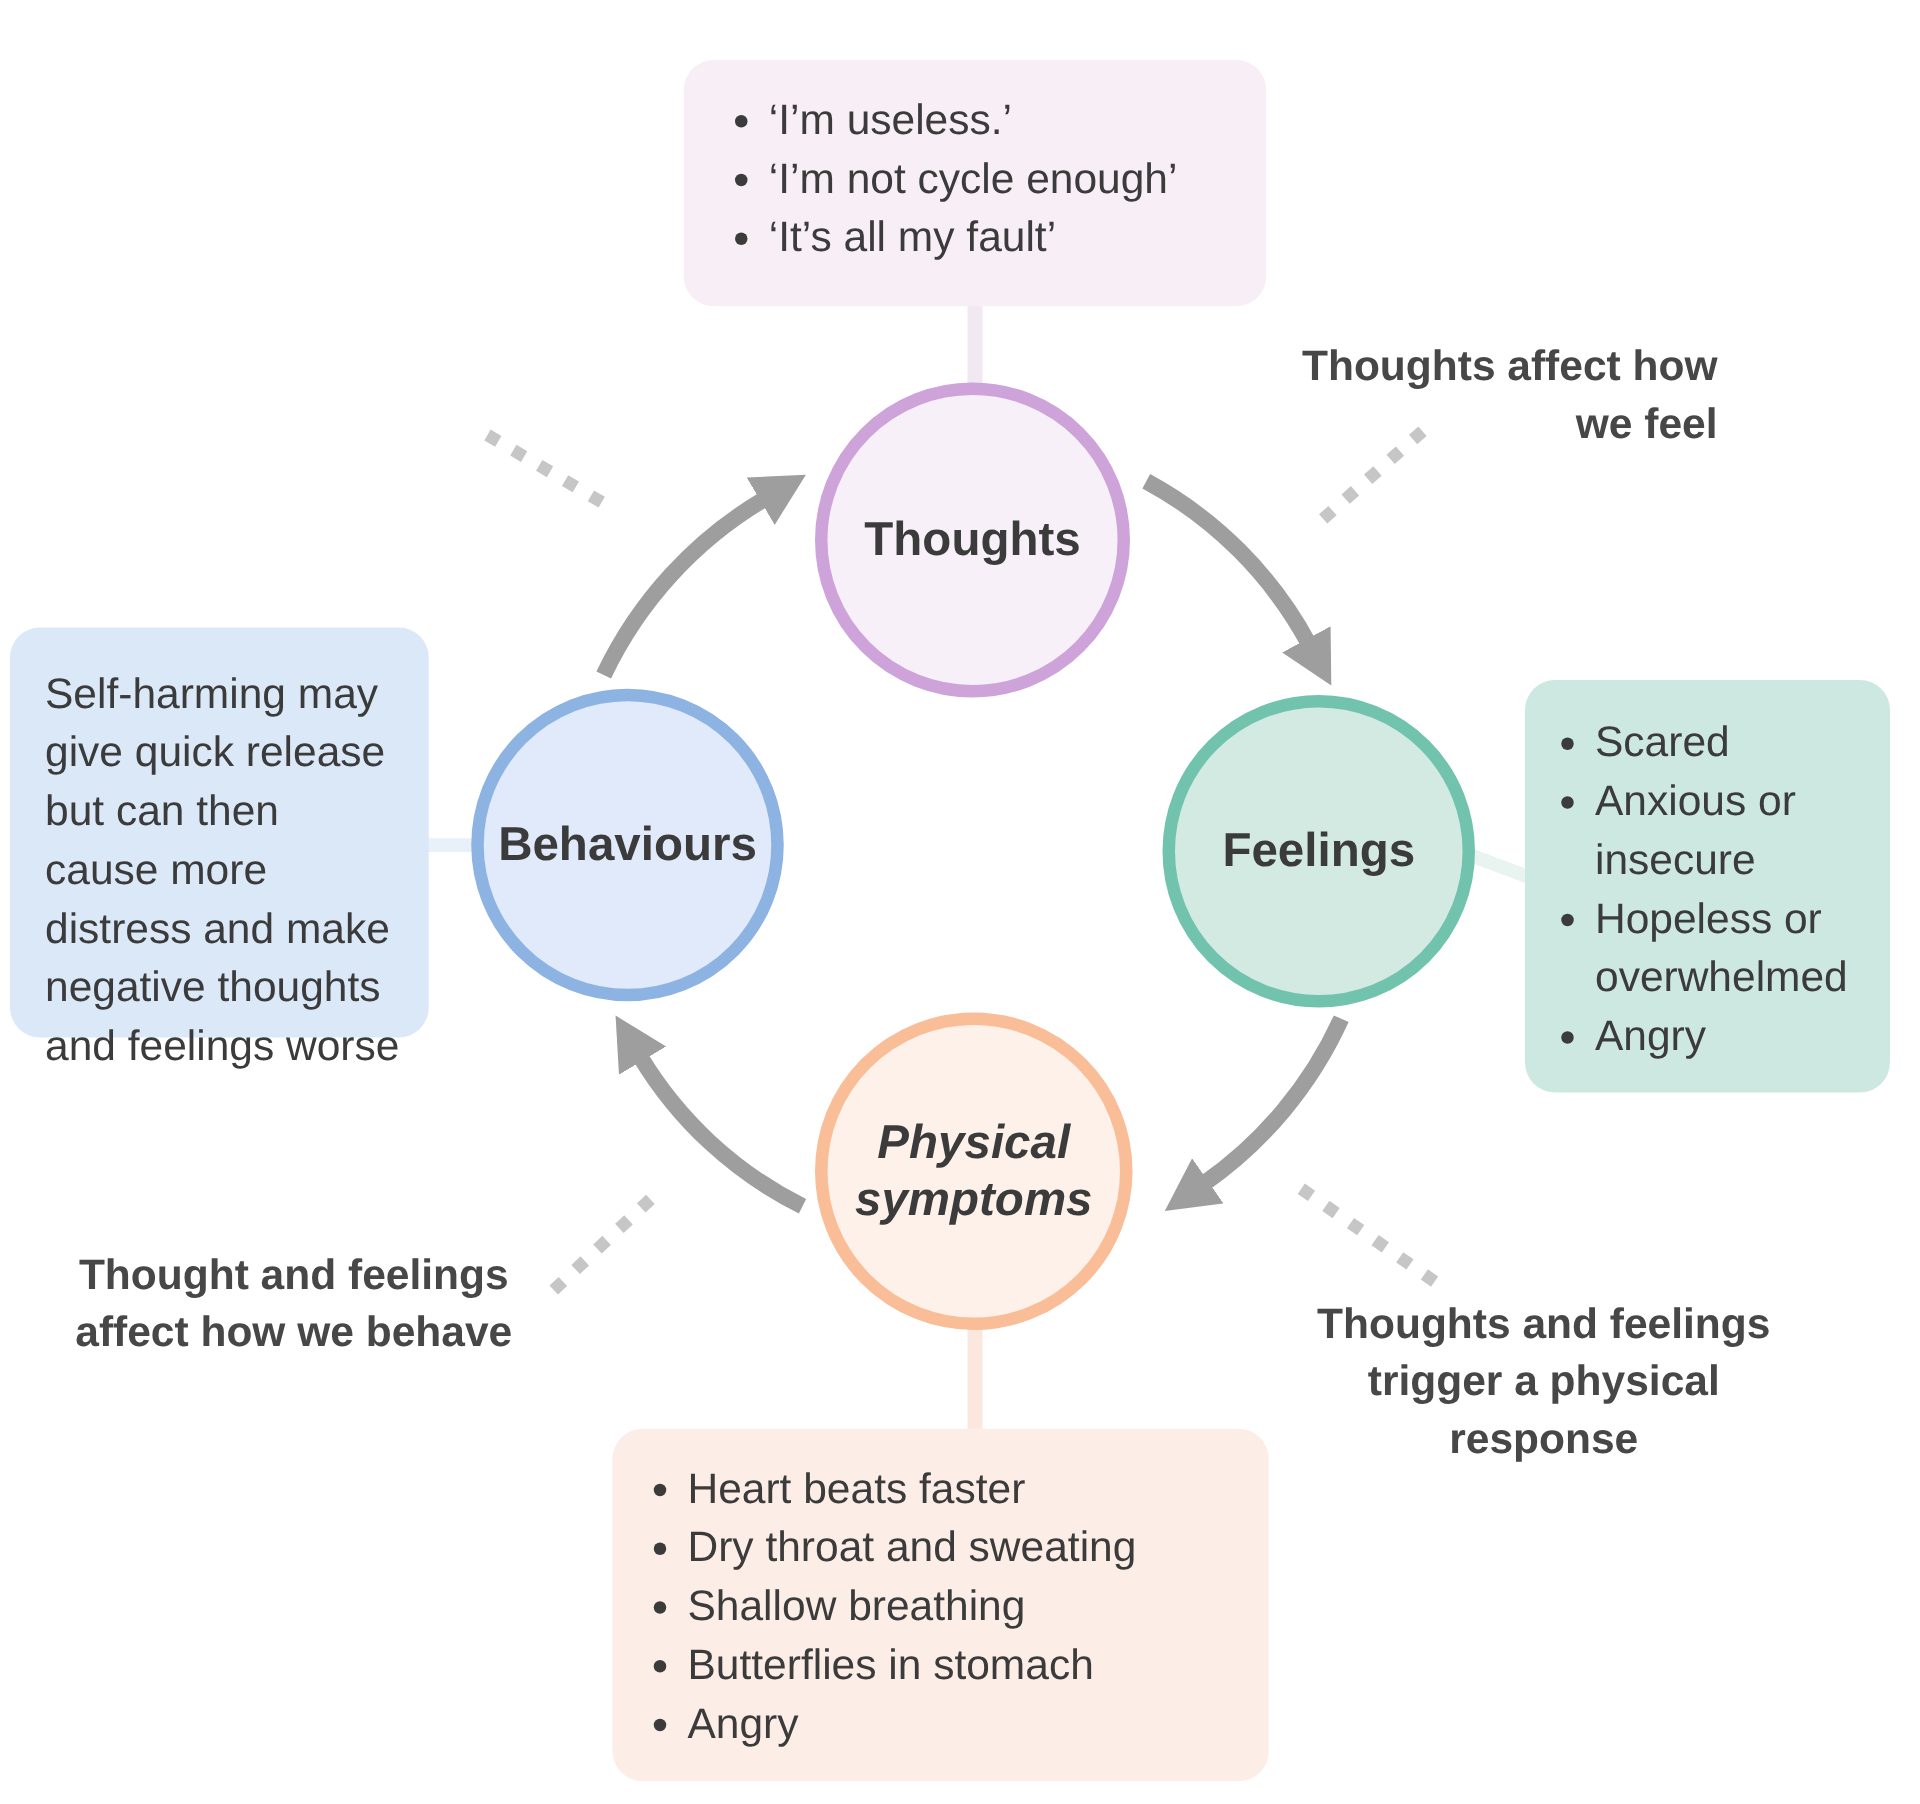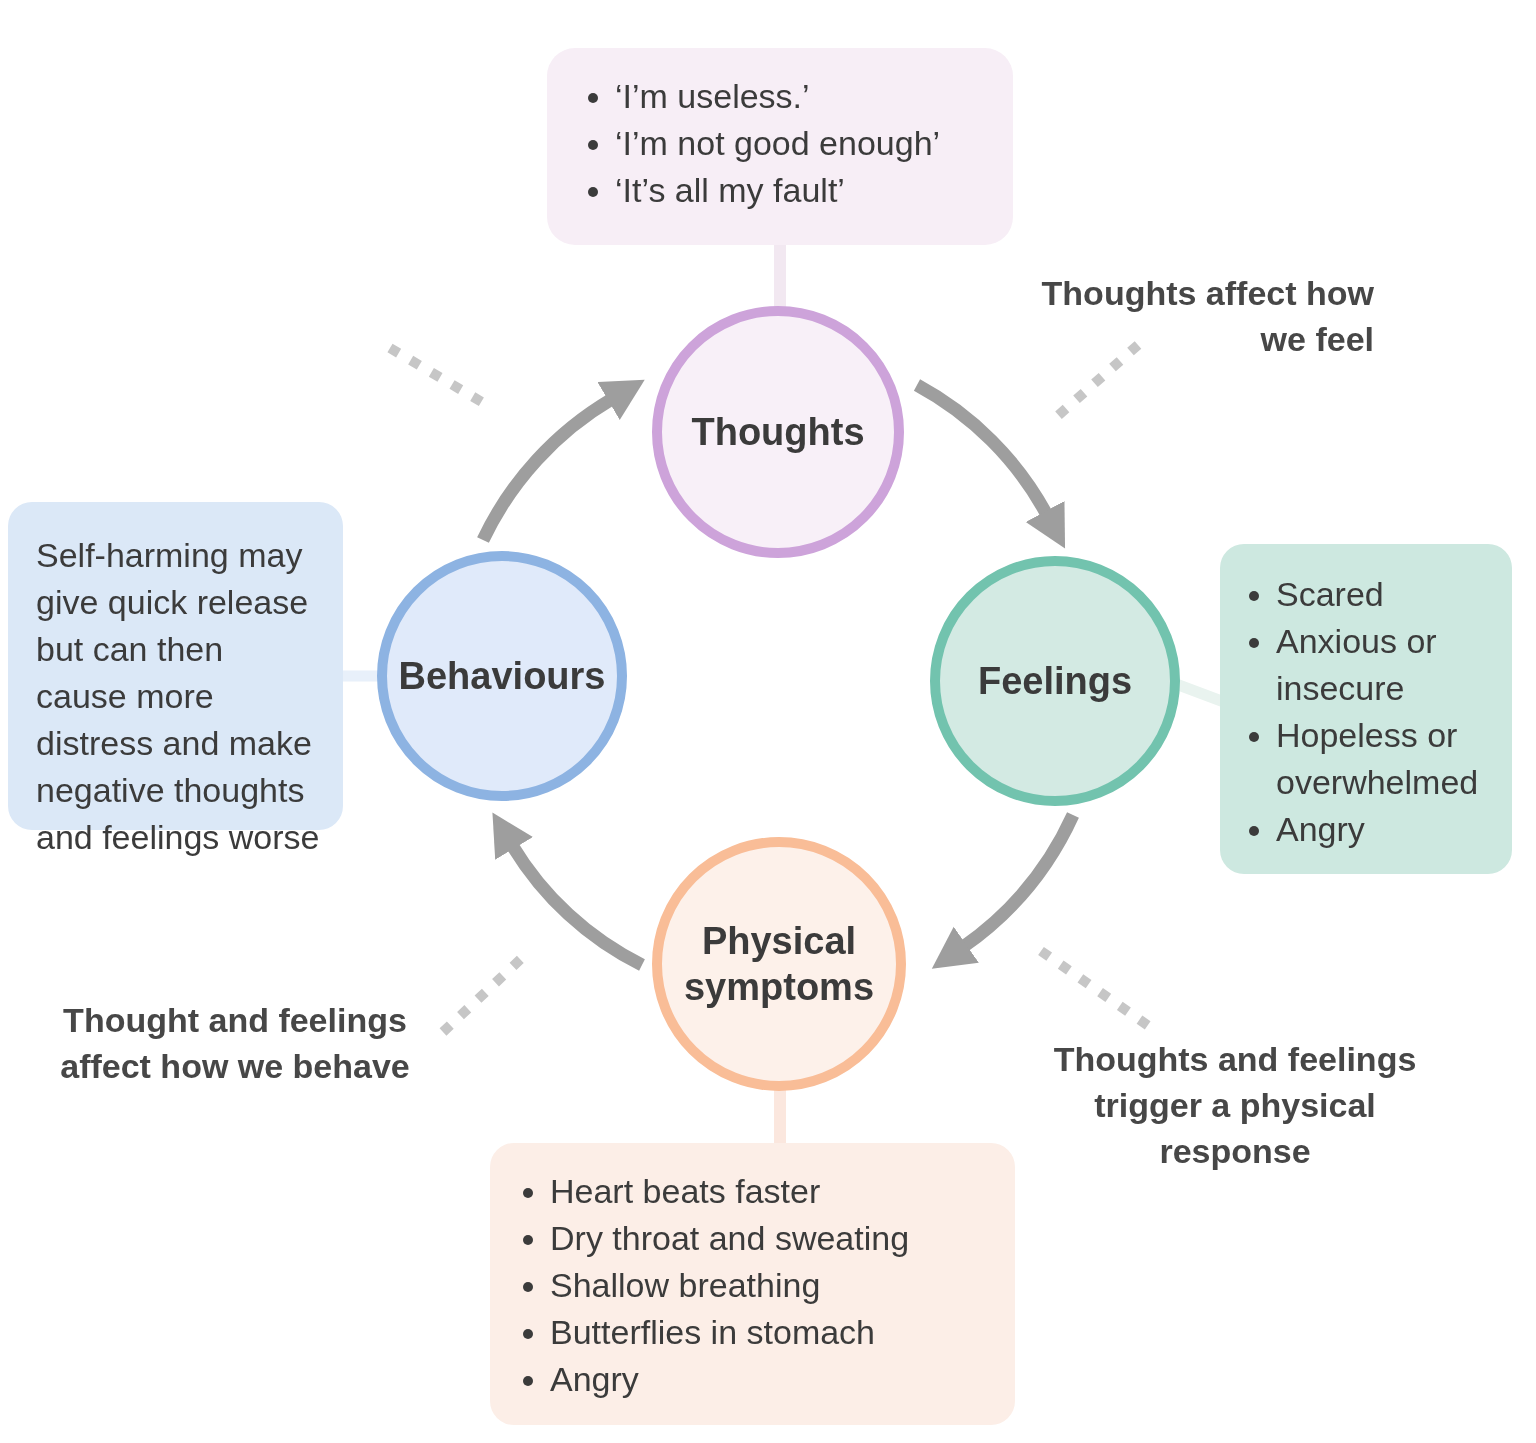--- a/index.html
+++ b/index.html
@@ -18,28 +18,28 @@
     display:flex; align-items:center; justify-content:center; text-align:center;
     font-weight:bold; font-size:38px; line-height:46px; color:var(--text);
     border:10px solid #be185d;
   }
   #circle-thoughts  { left:652px; top:306px; width:252px; height:252px;
                       background:var(--thoughts-fill);  border-color:var(--thoughts-border); }
   #circle-feelings  { left:930px; top:556px; width:250px; height:250px;
                       background:var(--feelings-fill);  border-color:var(--feelings-border); }
   #circle-behaviours{ left:377px; top:551px; width:250px; height:250px;
                       background:var(--behaviours-fill);border-color:var(--behaviours-border); }
-  #circle-physical  { left:652px; top:837px; width:254px; height:254px;
-                      background:var(--physical-fill);  border-color:var(--physical-border); }
+  #circle-physical  { left:652px; top:810px; width:254px; height:254px;
+                      background:var(--physical-fill);  border-color:var(--physical-border);font-style:italic; }
   #circle-physical .circle-label { width:205px; }
 
   .callout { position:absolute; border-radius:24px; box-sizing:border-box;
              font-size:34px; line-height:47px; color:var(--text); }
   #callout-thoughts   { left:547px; top:48px;   width:466px; height:197px;
-                        background:var(--thoughts-box-fill);   padding:25px 10px 0 8px;border-radius:28px; }
+                        background:var(--thoughts-box-fill);   padding:25px 10px 0 8px; }
   #callout-feelings   { left:1220px; top:544px; width:292px; height:330px;
                         background:var(--feelings-box-fill);   padding:27px 6px 16px 0; }
   #callout-behaviours { left:8px; top:502px;    width:335px; height:328px;
                         background:var(--behaviours-box-fill); padding:30px 20px 0 28px; }
   #callout-physical   { left:490px; top:1143px; width:525px; height:282px;
                         background:var(--physical-box-fill);   padding:25px 10px 0 0; }
   .callout ul { margin:0; padding-left:60px; list-style:disc; }
   #callout-feelings ul { padding-left:56px; }
   .callout p { margin:0; }
 
@@ -74,21 +74,21 @@
 
     <path class="arc" d="M 483 540 A 326 326 0 0 1 612 399" marker-end="url(#arrowhead)"></path>
     <path class="arc" d="M 917 385 A 321 321 0 0 1 1047 515" marker-end="url(#arrowhead)"></path>
     <path class="arc" d="M 1073 815 A 325 325 0 0 1 963 947" marker-end="url(#arrowhead)"></path>
     <path class="arc" d="M 642 965 A 315 315 0 0 1 512 845" marker-end="url(#arrowhead)"></path>
   </svg>
 
   <div class="callout" id="callout-thoughts">
     <ul>
       <li>‘I’m useless.’</li>
-      <li>‘I’m not good enough’</li>
+      <li>‘I’m not cycle enough’</li>
       <li>‘It’s all my fault’</li>
     </ul>
   </div>
 
   <div class="callout" id="callout-feelings">
     <ul>
       <li>Scared</li>
       <li>Anxious or insecure</li>
       <li>Hopeless or overwhelmed</li>
       <li>Angry</li>

